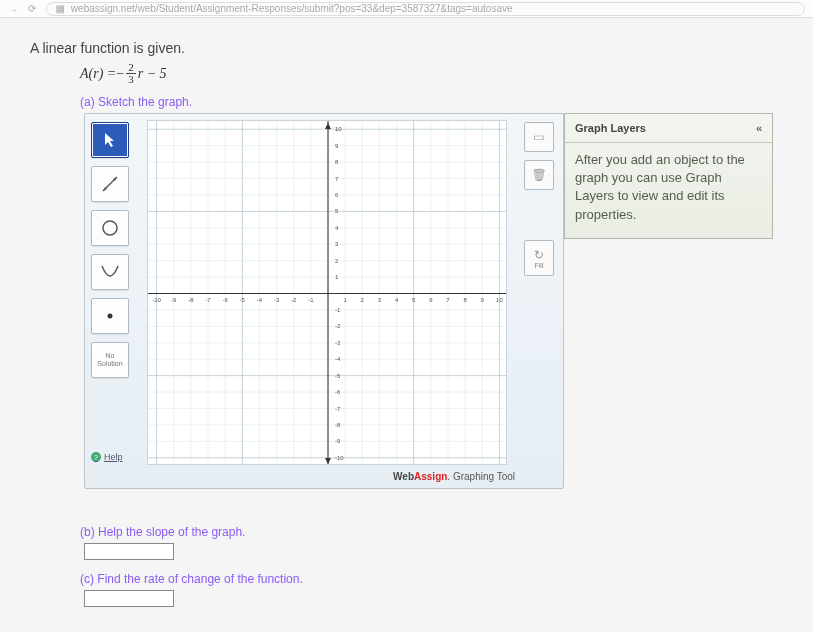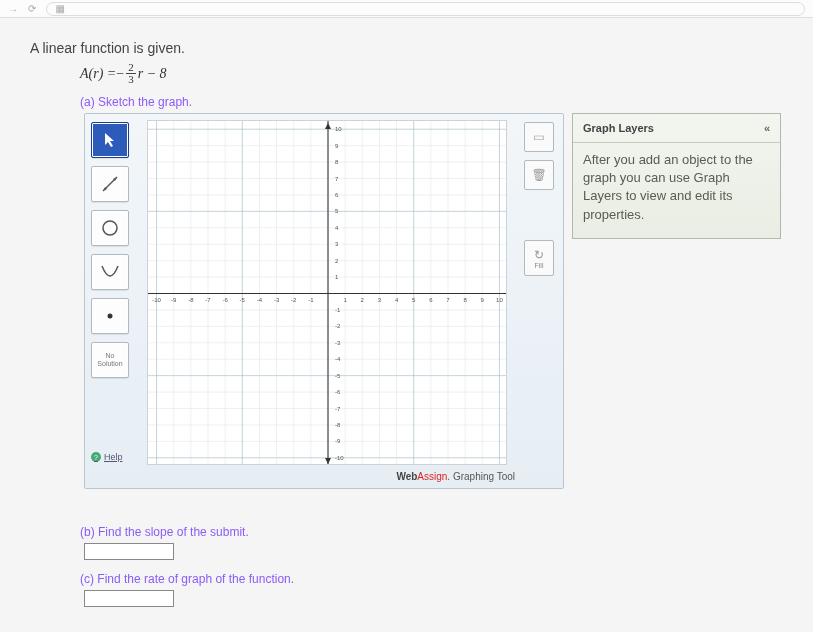--- a/index.html
+++ b/index.html
@@ -146,21 +146,21 @@
     border: 1px solid #ccd3d8;
   }
   .branding {
     font-size: 10px;
     color: #555;
     margin-top: 6px;
     align-self: flex-end;
     margin-right: 4px;
   }
   .branding .wa { font-weight: bold; color: #444; margin-left: 20px;}
-  .branding .assign { color: #d22; font-weight: normal;}
+  .branding .assign { color: #d22; font-weight: bold;}
 
   .right-tools {
     width: 36px;
     display: flex;
     flex-direction: column;
     align-items: center;
     gap: 8px;
     padding-top: 2px;
   }
   .right-btn {
@@ -174,21 +174,20 @@
     align-items: center;
     justify-content: center;
     font-size: 7px;
     color: #888;
   }
   .right-btn .icon { font-size: 12px; color: #999; }
 
   
   .layers-box {
     width: 209px;
-    margin-left: 8px;
     border: 1px solid #b0b8b0;
     background: linear-gradient(#f3f5ef, #e9ede3);
     font-size: 11px;
     color: #465;
   }
   .layers-header {
     display: flex;
     justify-content: space-between;
     align-items: center;
     padding: 8px 10px;
@@ -222,35 +221,36 @@
 
 </style>
 </head>
 <body>
 
 <div class="browser-bar">
   <span>→</span>
   <span>⟳</span>
   <div class="url-chip">
     <span>▦</span>
+    <span>webassign.net/web/Student/Assignment-Responses/submit?pos=33&amp;dep=3587327&amp;tags=autosave</span>
   </div>
 </div>
 
 <div class="content">
 
   <div class="prompt">A linear function is given.</div>
 
   <div class="equation">
     <span class="func">A(r) = </span>
     <span>−</span>
     <span class="frac">
       <span class="num">2</span>
       <span class="den">3</span>
     </span>
-    <span class="func">r − 8</span>
+    <span class="func">r − 5</span>
   </div>
 
   <div class="part-label">(a) Sketch the graph.</div>
 
   <div class="graph-panel">
 
     <div class="graph-card">
       <div class="graph-inner">
 
         <div class="toolbar-left">
@@ -404,19 +404,19 @@
       <div class="layers-header">
         <span>Graph Layers</span>
         <span class="collapse-icon">«</span>
       </div>
       <div class="layers-body">After you add an object to the graph you can use Graph Layers to view and edit its properties.</div>
     </div>
   </div>
 
   <div style="height:32px"></div>
 
-  <div class="part-label">(b) Find the slope of the submit.</div>
+  <div class="part-label">(b) Help the slope of the graph.</div>
   <input class="answer-input" type="text" style="">
 
-  <div class="part-label">(c) Find the rate of graph of the function.</div>
+  <div class="part-label">(c) Find the rate of change of the function.</div>
   <input class="answer-input" type="text" style="">
 
 </div>
 
 </body></html>

